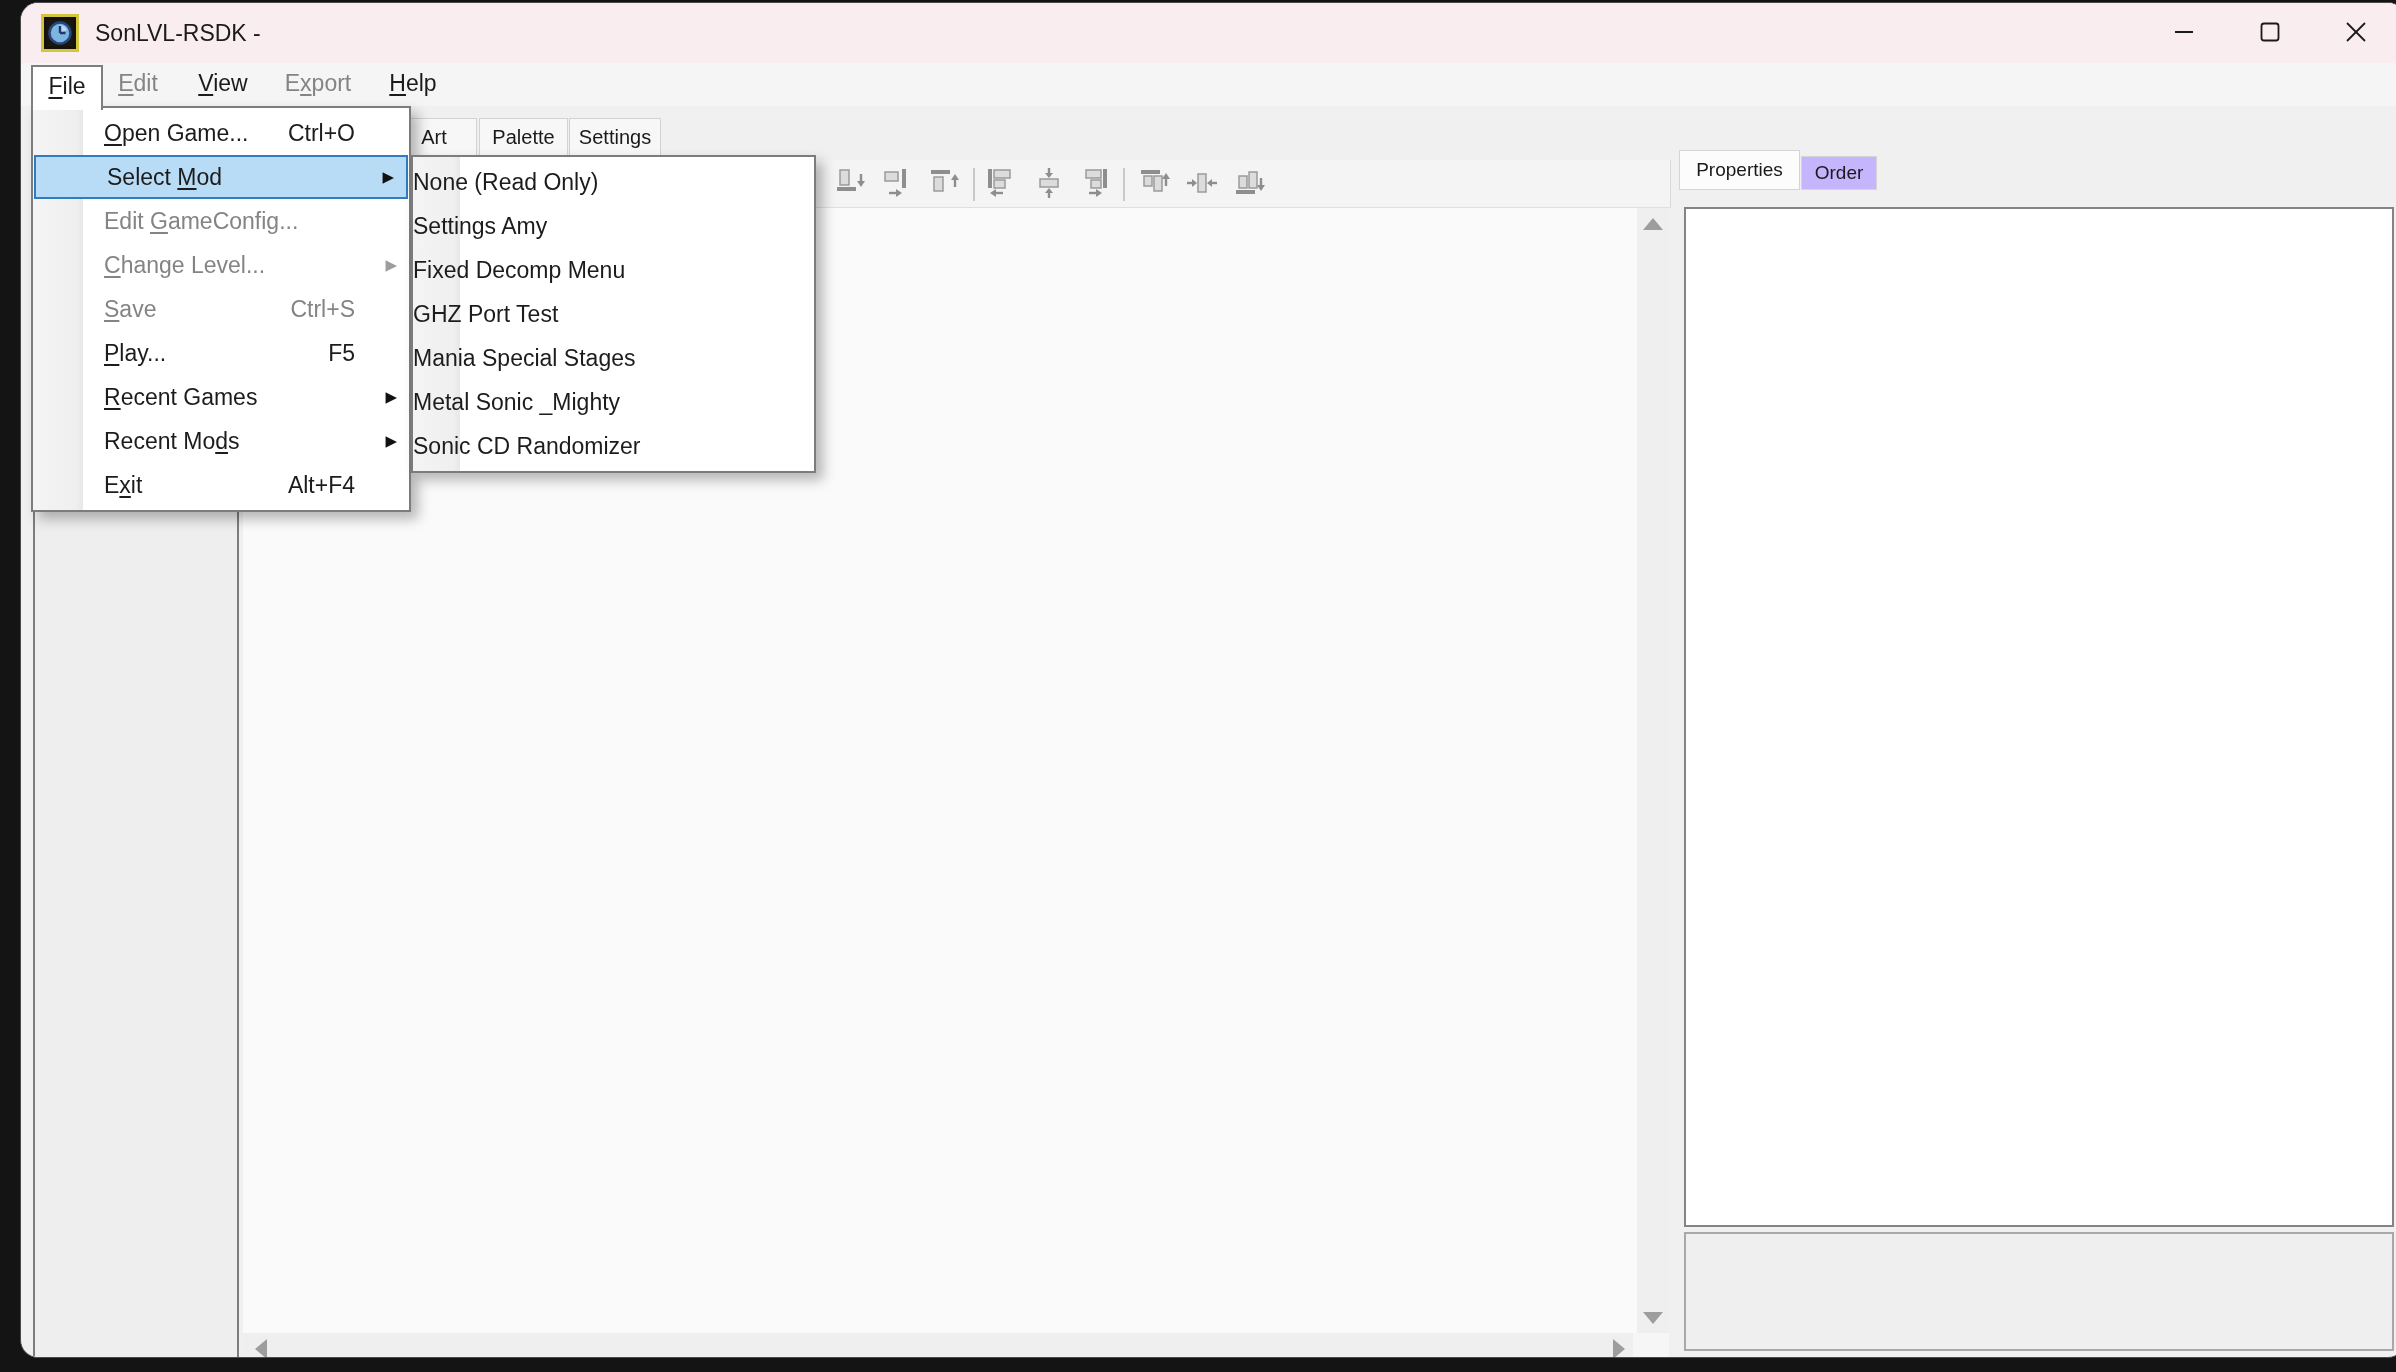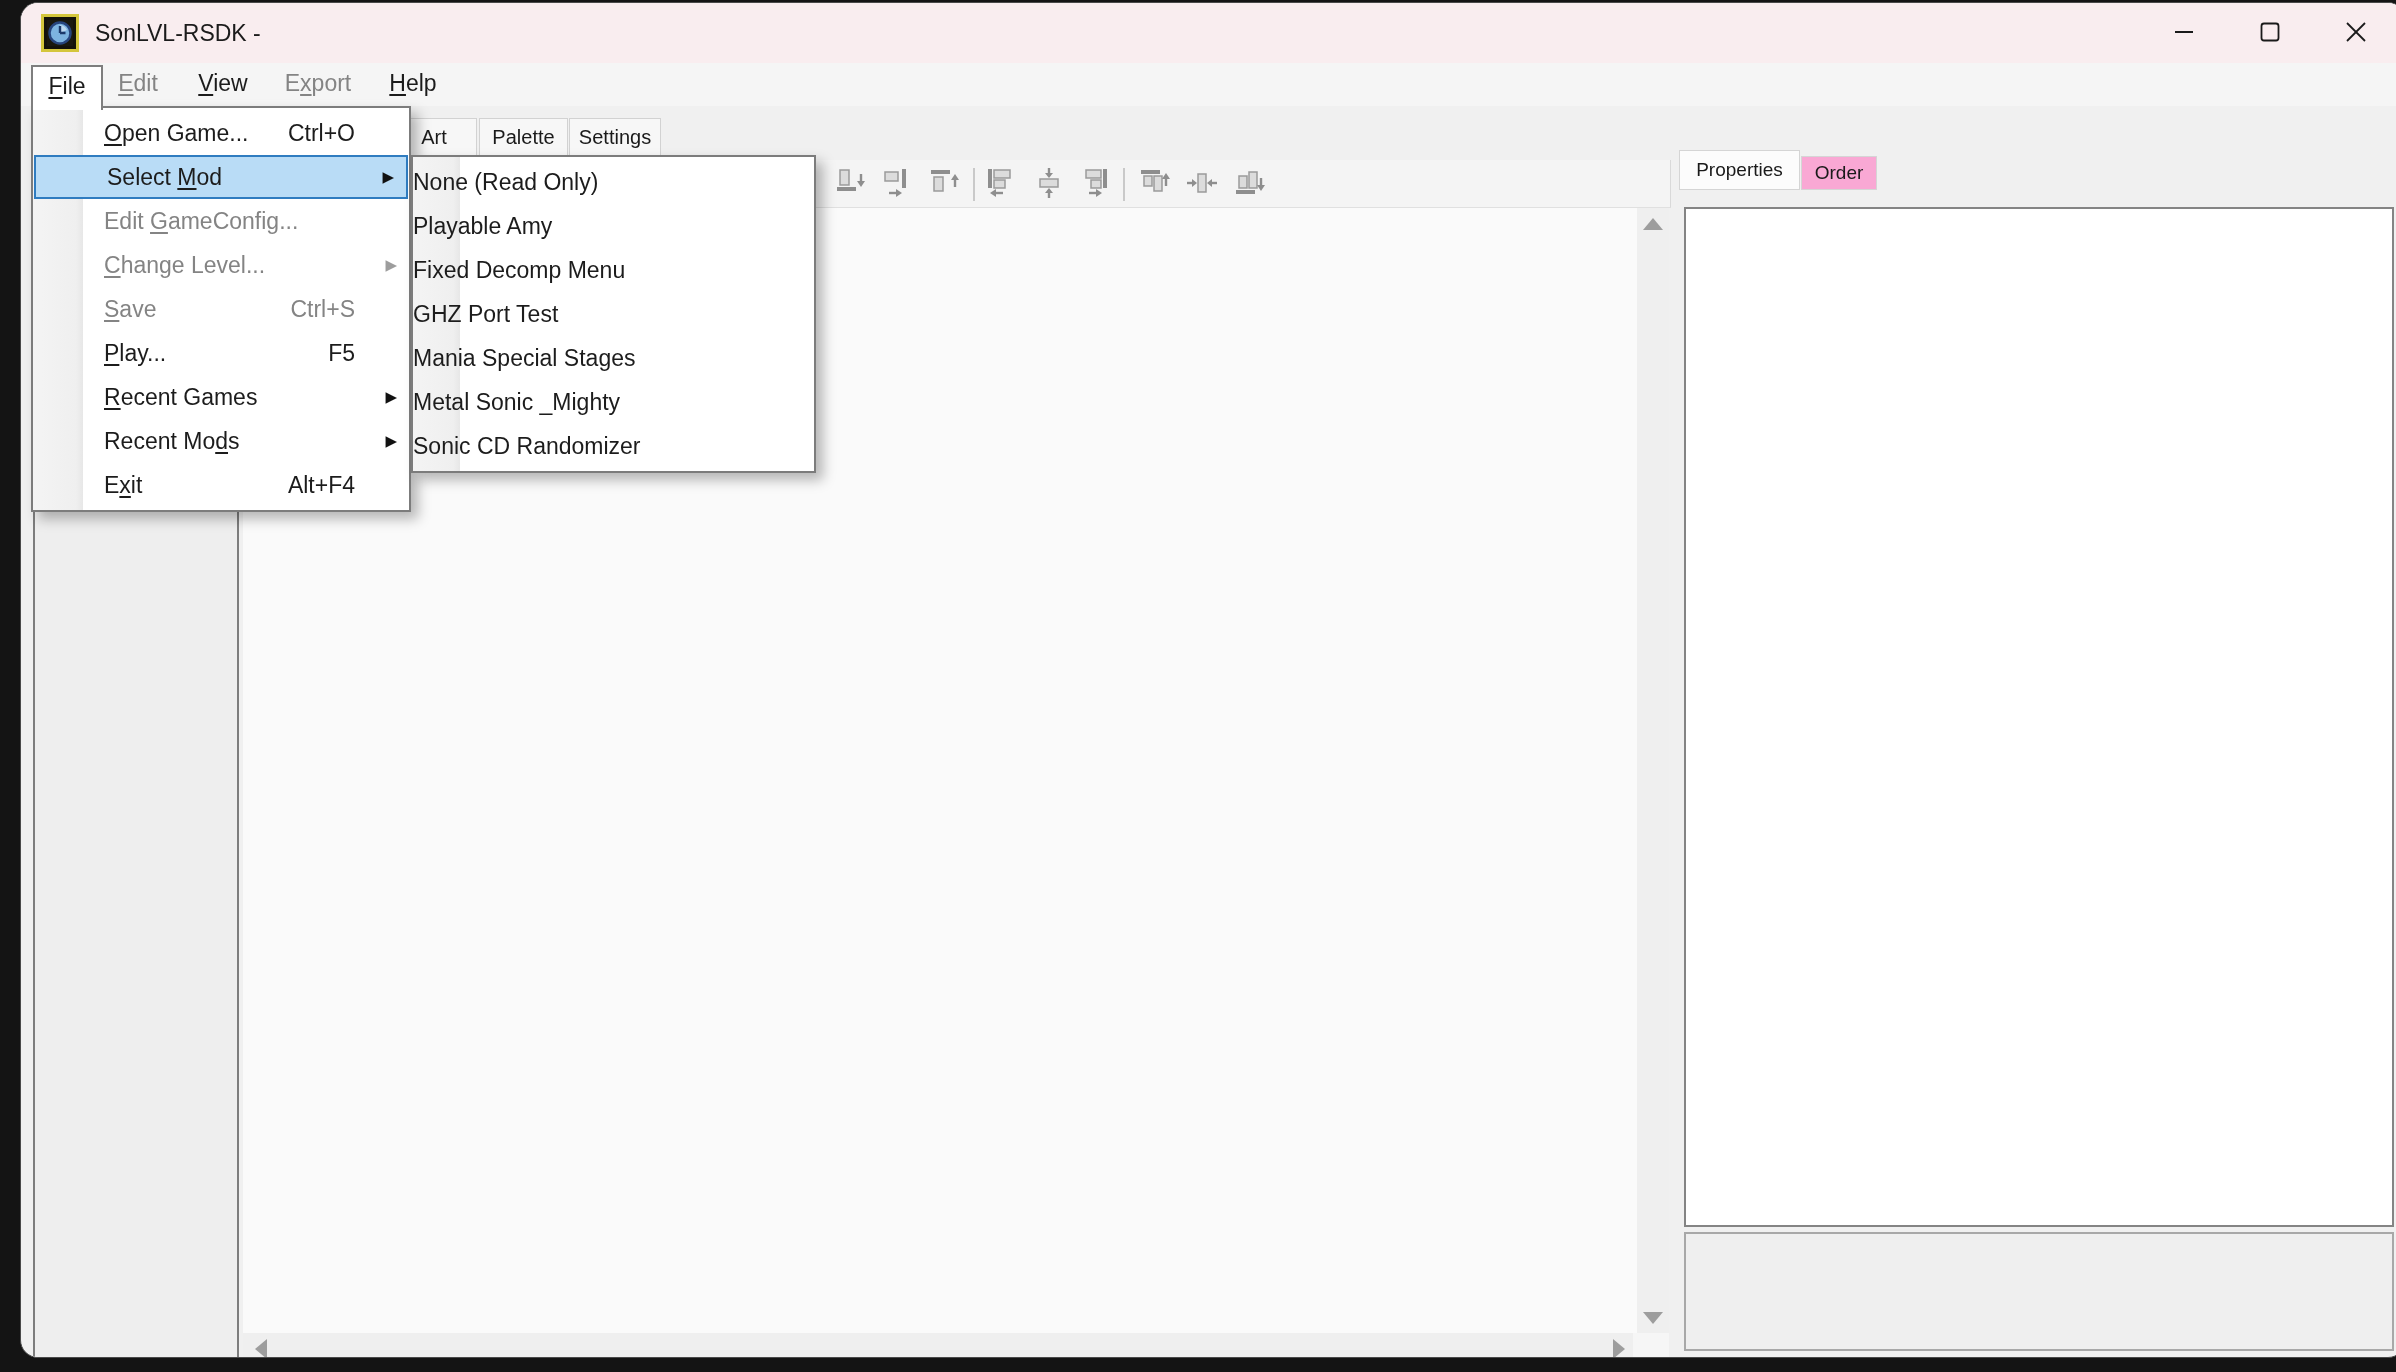--- a/index.html
+++ b/index.html
@@ -94,21 +94,21 @@
   .tri-down  { width:0;height:0;border-left:10px solid transparent;border-right:10px solid transparent;border-top:12px solid #9d9d9d; }
   .tri-left  { width:0;height:0;border-top:10px solid transparent;border-bottom:10px solid transparent;border-right:12px solid #9d9d9d; }
   .tri-right { width:0;height:0;border-top:10px solid transparent;border-bottom:10px solid transparent;border-left:12px solid #9d9d9d; }
   .sb-arrow { position: absolute; background: transparent; border: none; padding: 0; display: flex; align-items: center; justify-content: center; width: 32px; height: 31px; }
   
   .rtab {
     position: absolute; text-align: center; font-size: 19px; color: #1a1a1a;
     border: 1px solid #d5d5d5; z-index: 10;
   }
   .rtab.selected { background: #fcfcfc; }
-  .rtab.unselected { background: #f9a8d4; }
+  .rtab.unselected { background: #c4b5fd; }
   #properties-box {
     position: absolute; left: 1663px; top: 204px; width: 710px; height: 1020px;
     background: #ffffff; border: 2px solid #848484; z-index: 5;
   }
   #order-bottom-box {
     position: absolute; left: 1663px; top: 1229px; width: 710px; height: 119px;
     background: #efefef; border: 2px solid #a8a8a8; z-index: 5;
   }
 </style>
 </head>
@@ -294,21 +294,21 @@
         <span class="shortcut">Alt+F4</span>
       </div>
     </div>
 
   <div id="mod-submenu" class="dropdown">
     <div class="dd-gutter"></div>
   <div class="dd-item">
         <span>None (Read Only)</span>
       </div>
       <div class="dd-item">
-        <span>Playable Amy</span>
+        <span>Settings Amy</span>
       </div>
       <div class="dd-item">
         <span>Fixed Decomp Menu</span>
       </div>
       <div class="dd-item">
         <span>GHZ Port Test</span>
       </div>
       <div class="dd-item">
         <span>Mania Special Stages</span>
       </div>

